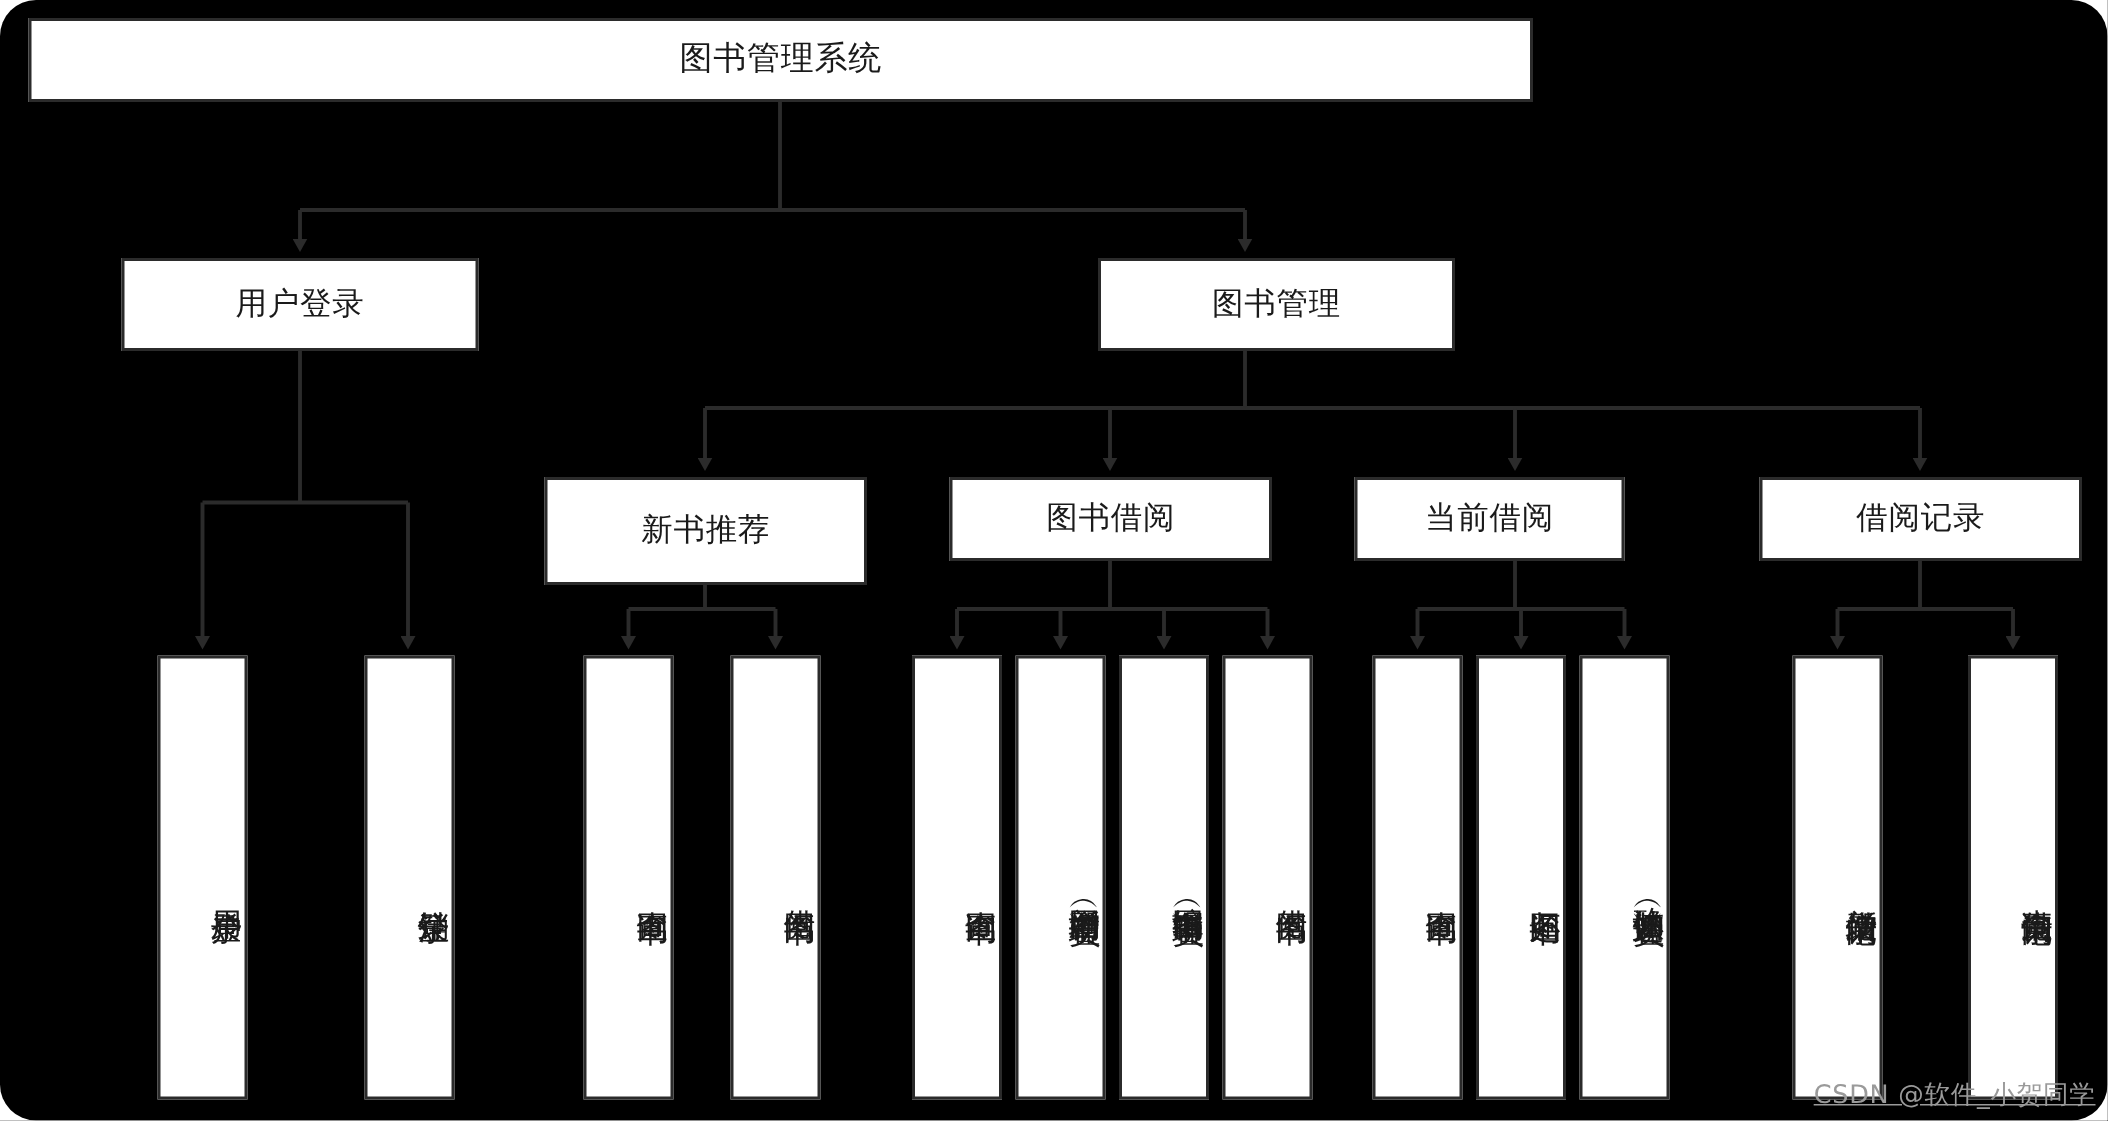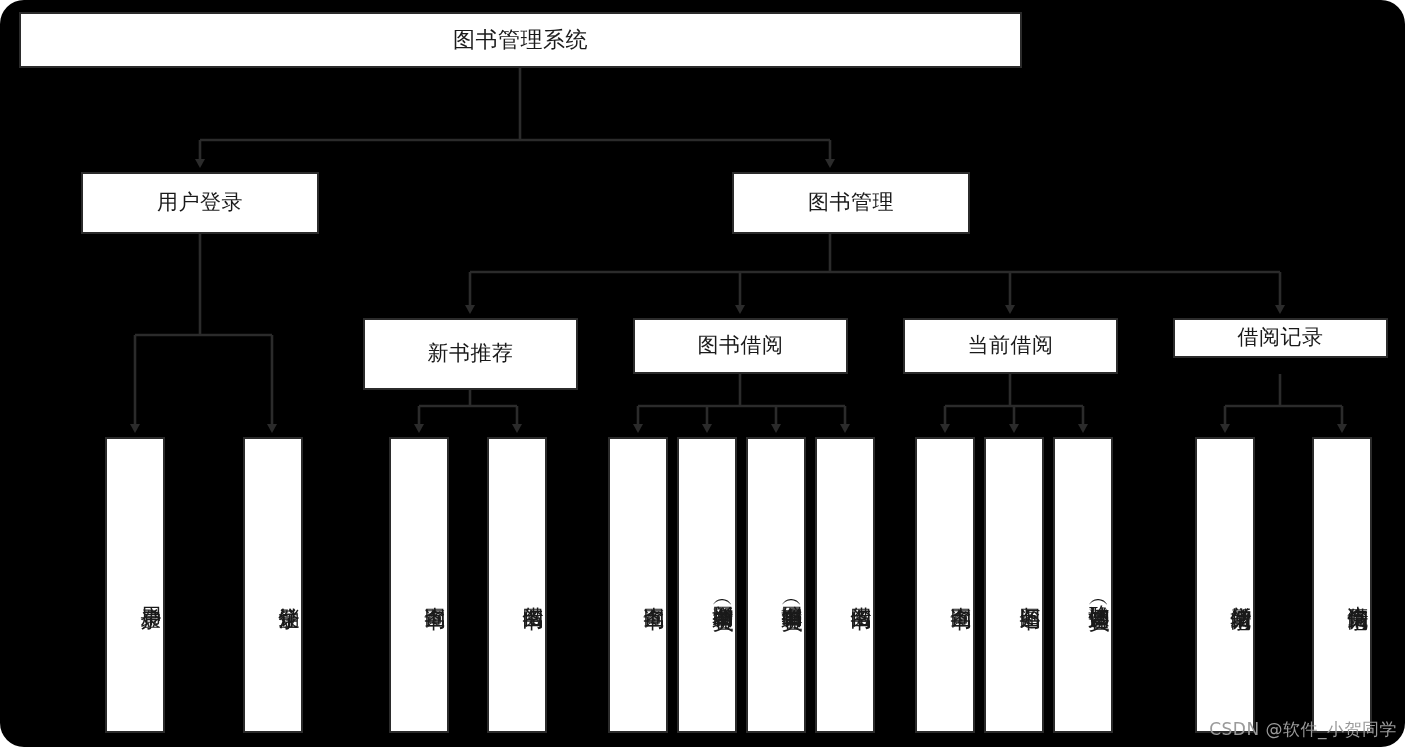--- a/index.html
+++ b/index.html
@@ -58,20 +58,21 @@
   }
   #watermark {
     position: absolute;
     right: 8px;
     bottom: 6px;
     font-size: 17px;
     color: #9a9a9a;
     white-space: nowrap;
     z-index: 3;
     letter-spacing: 0.5px;
+    text-decoration: underline;
   }
 </style>
 </head>
 <body>
 
 <div id="canvas">
 
   <svg id="edges" viewBox="0 0 1405 747" xmlns="http://www.w3.org/2000/svg">
     <defs>
       <marker id="arrow" markerWidth="9" markerHeight="10" refX="1" refY="5" orient="auto" markerUnits="userSpaceOnUse">
@@ -147,25 +148,25 @@
   </div>
 
   <div class="node node-h" style="left:363px; top:318px; width:215px; height:72px;">
     <span>新书推荐</span>
   </div>
 
   <div class="node node-h" style="left:633px; top:318px; width:215px; height:56px;">
     <span>图书借阅</span>
   </div>
 
-  <div class="node node-h" style="left:903px; top:318px; width:215px; height:56px;">
+  <div class="node node-h" style="left:903px; top:318px; width:180px; height:56px;">
     <span>当前借阅</span>
   </div>
 
-  <div class="node node-h" style="left:1173px; top:318px; width:215px; height:40px;justify-content:center;">
+  <div class="node node-h" style="left:1173px; top:318px; width:215px; height:56px;justify-content:center;">
     <span>借阅记录</span>
   </div>
 
   <div class="node node-v" style="left:105px; top:437px; width:60px; height:296px;">
     <span>用户登录</span>
   </div>
 
   <div class="node node-v" style="left:243px; top:437px; width:60px; height:296px;">
     <span>注销登录</span>
   </div>

